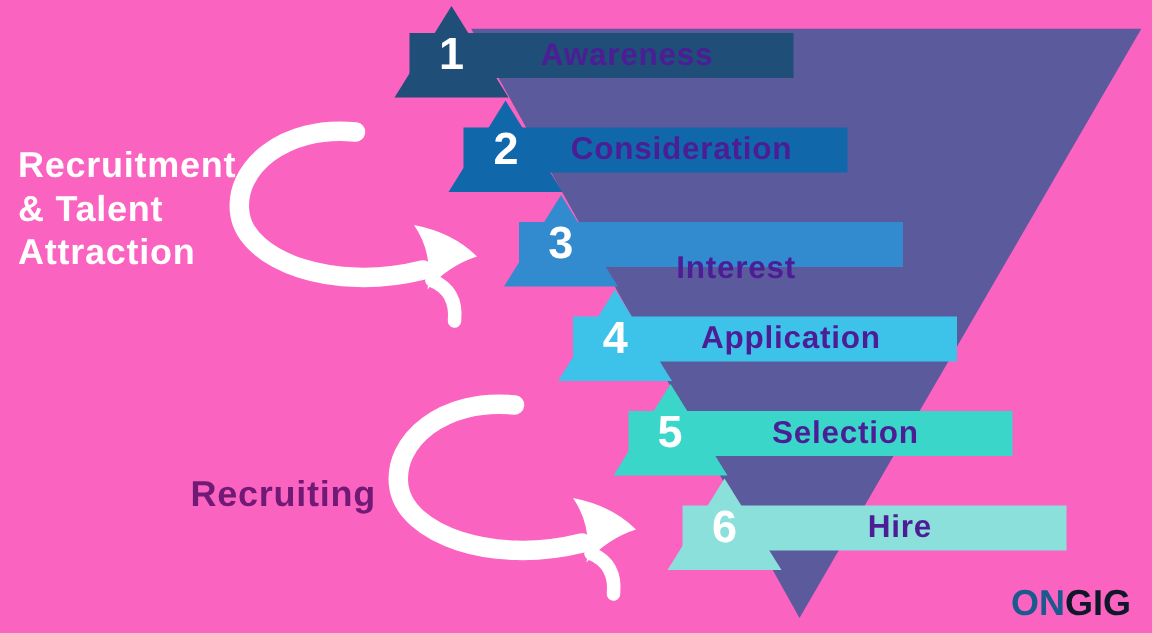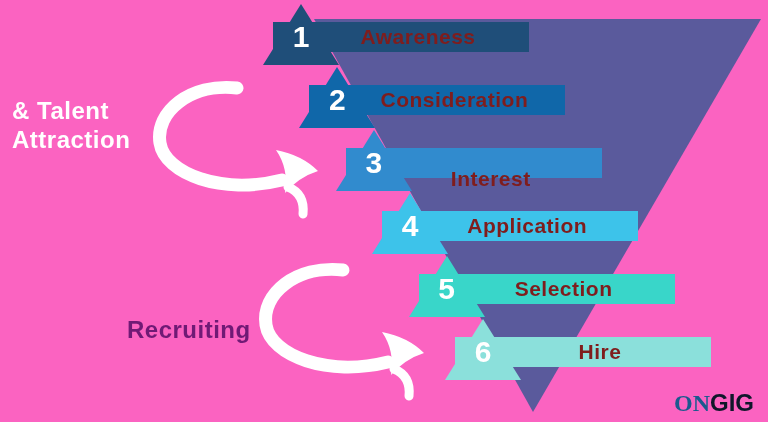--- a/index.html
+++ b/index.html
@@ -21,21 +21,21 @@
     border-left:38px solid transparent;
     border-right:38px solid transparent;
   }
   .stage .bar{position:absolute;height:30px;}
   .stage .num{
     position:absolute;width:60px;height:36px;line-height:36px;
     text-align:center;font-size:30px;font-weight:bold;color:#fff;
   }
   .stage .lbl{
     position:absolute;width:220px;height:44px;line-height:28px;
-    text-align:center;font-size:21px;font-weight:bold;color:#7f1d1d;
+    text-align:center;font-size:21px;font-weight:bold;color:#4c1d95;
     letter-spacing:0.5px;white-space:nowrap;
   }
   
   .label-top{
     position:absolute;left:12px;top:96px;
     font-size:24px;font-weight:bold;line-height:29px;
     color:#fff;letter-spacing:0.5px;
   }
   .label-top span{display:block;}
   .label-bottom{
@@ -91,34 +91,35 @@
     <div class="lbl" style="left: 453.6px; top: 275px;">Selection</div>
   </div>
   <div class="stage">
     <div class="tri" style="left: 445px; top: 319px; border-bottom: 61px solid rgb(139, 224, 219);"></div>
     <div class="bar" style="left: 455px; top: 337px; width: 256px; background: rgb(139, 224, 219);"></div>
     <div class="num" style="left: 453px; top: 334px;">6</div>
     <div class="lbl" style="left: 490px; top: 338px;">Hire</div>
   </div>
 
   <div class="label-top">
+    <span>Recruitment</span>
     <span>&amp; Talent</span>
     <span>Attraction</span>
   </div>
   <div class="label-bottom">Recruiting</div>
 
   <svg class="arrows" width="768" height="422" viewBox="0 0 768 422" style="color: rgb(255, 255, 255);">
     <defs>
       <g id="curvedArrow">
         <path class="arrow-body" d="M237 88 C190 83 155 112 160 143 C165 174 222 195 282 180"></path>
         <path class="arrow-head" d="M276 150 Q302 155 318 171 Q299 177 285 193 Q289 169 276 150 Z"></path>
         <path class="arrow-flick" d="M288 187 Q305 194 303 214"></path>
       </g>
     </defs>
     <use href="#curvedArrow"></use>
     <use href="#curvedArrow" transform="translate(106,182)"></use>
   </svg>
 
   <div class="logo">
-    <span class="logo-on" style="color: rgb(26, 90, 142); font-family: Liberation Serif, serif;">ON</span><span class="logo-gig" style="color: #0f172a;">GIG</span>
+    <span class="logo-on" style="color: rgb(26, 90, 142);">ON</span><span class="logo-gig" style="color: #0f172a;">GIG</span>
   </div>
 
 </div>
 
 </body></html>

